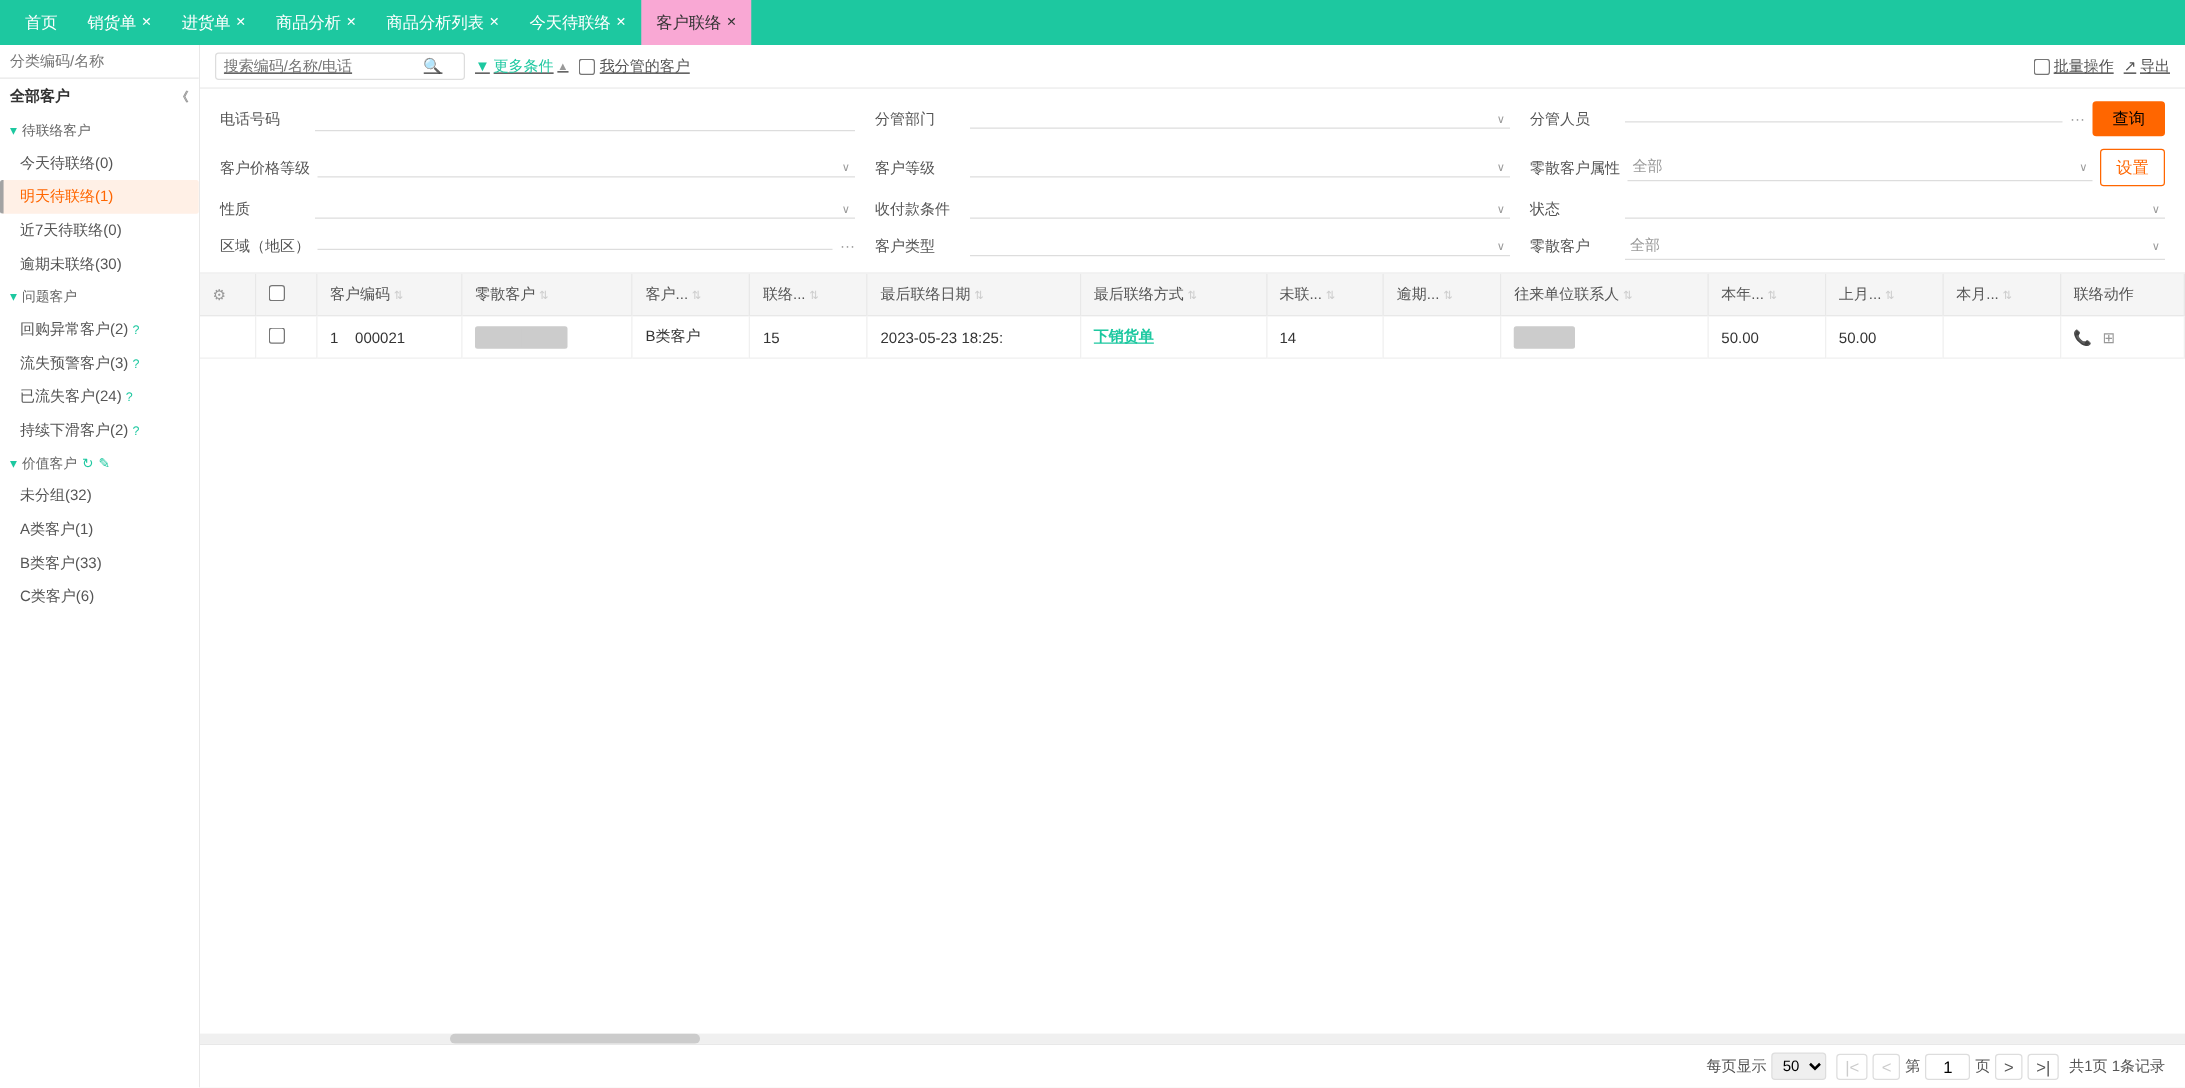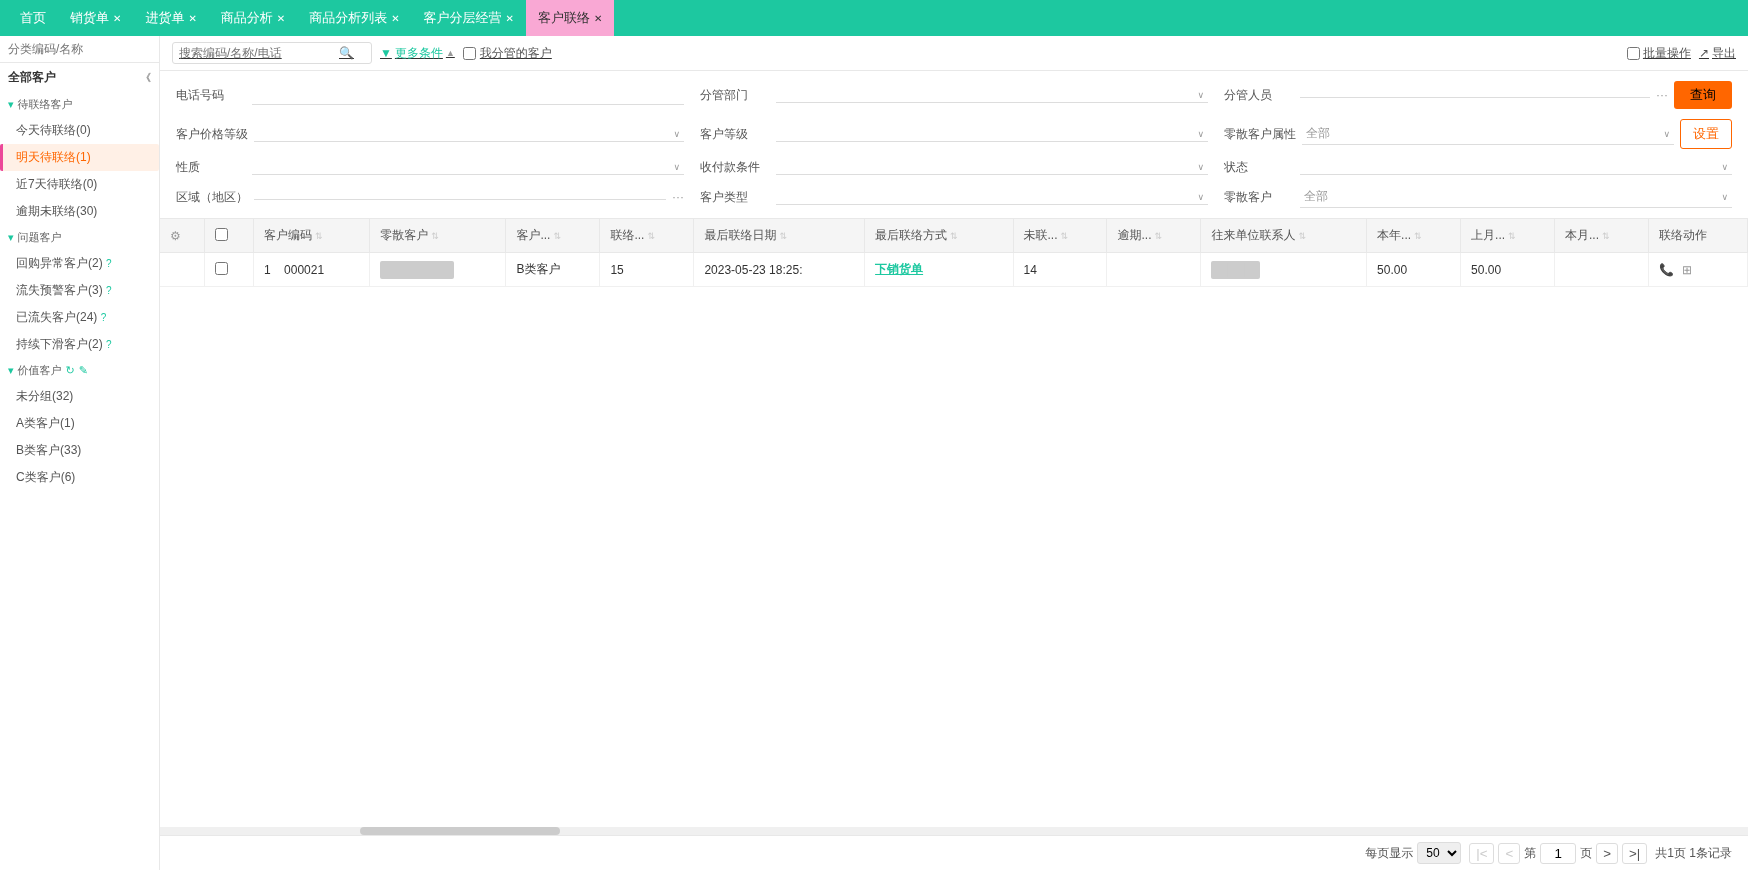--- a/index.html
+++ b/index.html
@@ -17,21 +17,21 @@
 
     
     .sidebar { width: 160px; background: #fff; border-right: 1px solid #e8e8e8; overflow-y: auto; flex-shrink: 0; }
     .sidebar-search { display: flex; align-items: center; padding: 6px 8px; border-bottom: 1px solid #e8e8e8; }
     .sidebar-search input { flex: 1; border: none; outline: none; font-size: 12px; color: #666; }
     .sidebar-title { display: flex; align-items: center; justify-content: space-between; padding: 6px 8px; font-weight: bold; color: #333; cursor: pointer; }
     .sidebar-title .collapse-icon { color: #999; font-size: 10px; }
     .sidebar-group-label { padding: 5px 8px; color: #666; font-size: 11px; display: flex; align-items: center; }
     .sidebar-group-label::before { content: '▾'; margin-right: 4px; color: #1dc8a0; }
     .sidebar-item { padding: 5px 8px 5px 16px; color: #555; cursor: pointer; border-radius: 2px; font-size: 12px; }
-    .sidebar-item.active { background: #fff0e6; color: #f60; border-left: 3px solid #ec4899; padding-left: 13px; }
+    .sidebar-item.active { background: #fff0e6; color: #f60; border-left: 3px solid #a3a3a3; padding-left: 13px; }
     .sidebar-sub-label { padding: 5px 8px; color: #666; font-size: 11px; display: flex; align-items: center; }
     .sidebar-sub-label::before { content: '▾'; margin-right: 4px; color: #1dc8a0; }
 
     
     .content { flex: 1; display: flex; flex-direction: column; overflow: hidden; }
 
     
     .toolbar { display: flex; align-items: center; padding: 6px 12px; background: #fff; border-bottom: 1px solid #e8e8e8; gap: 8px; flex-wrap: wrap; text-decoration: underline; }
     .toolbar-search { display: flex; align-items: center; border: 1px solid #ddd; border-radius: 3px; padding: 3px 6px; min-width: 200px; }
     .toolbar-search input { border: none; outline: none; font-size: 12px; color: #666; min-width: 160px; }
@@ -92,21 +92,21 @@
   </div>
   <div class="nav-item">
     <span>商品分析</span>
     <span class="nav-close">✕</span>
   </div>
   <div class="nav-item">
     <span>商品分析列表</span>
     <span class="nav-close">✕</span>
   </div>
   <div class="nav-item">
-    <span>客户分层经营</span>
+    <span>今天待联络</span>
     <span class="nav-close">✕</span>
   </div>
   <div class="nav-item active">
     <span>客户联络</span>
     <span class="nav-close">✕</span>
   </div>
 </div>
 
 <div class="main-layout">
 

